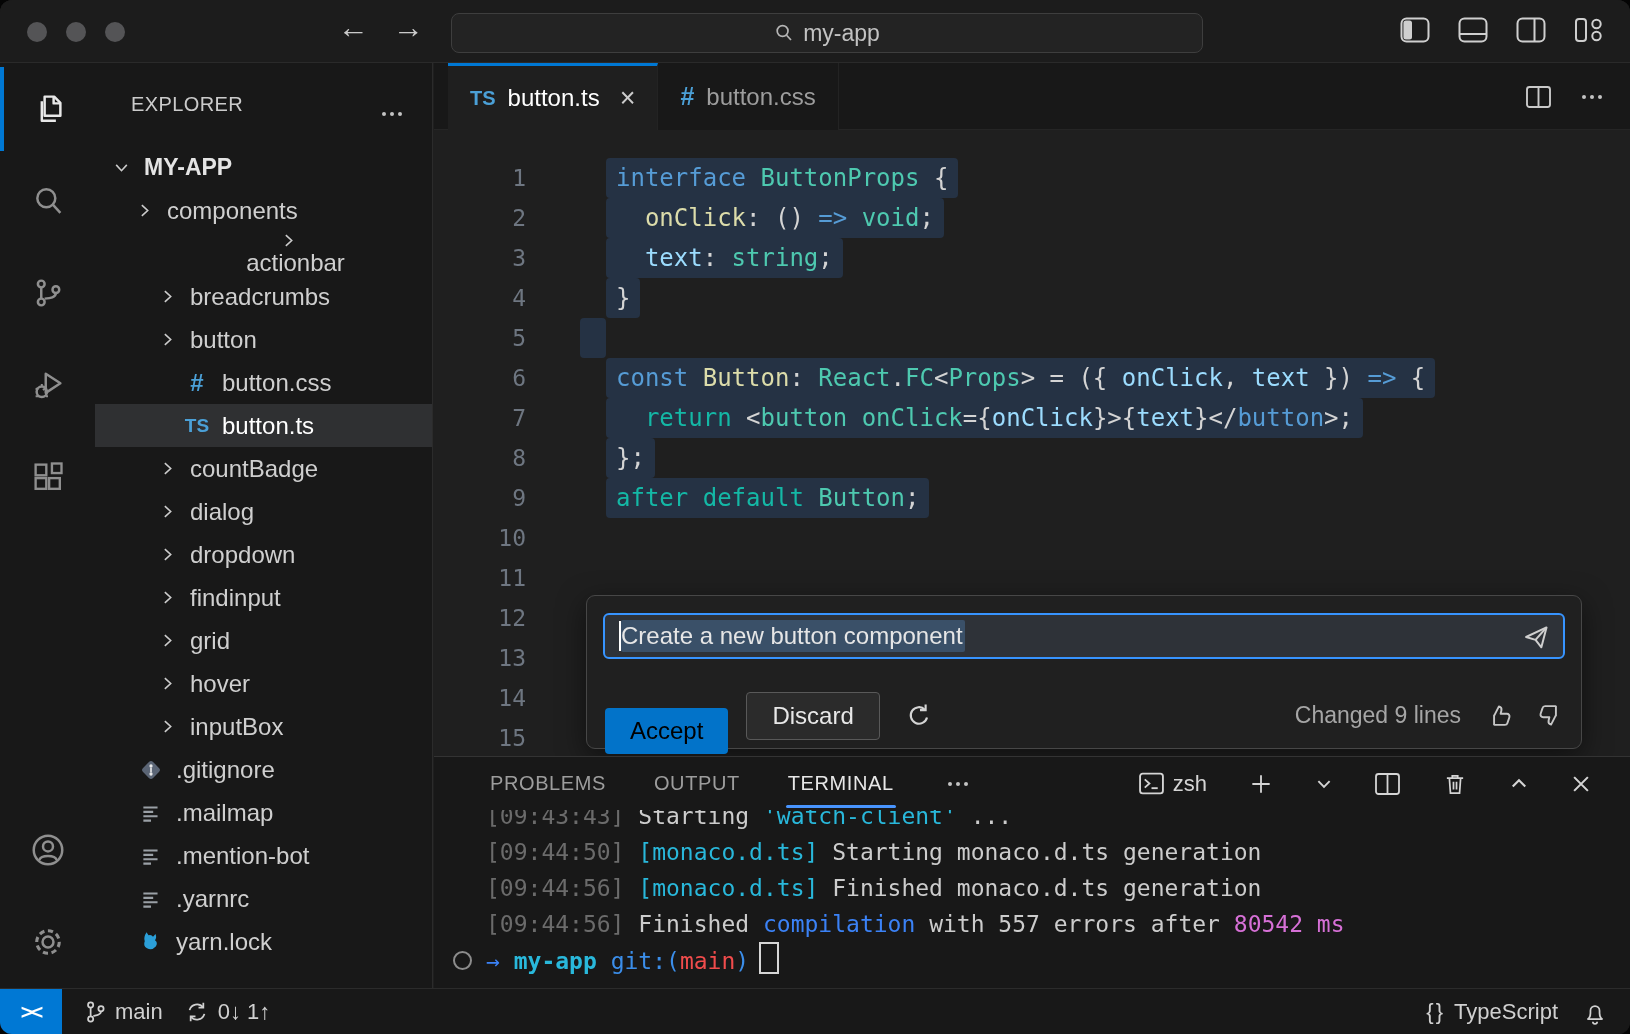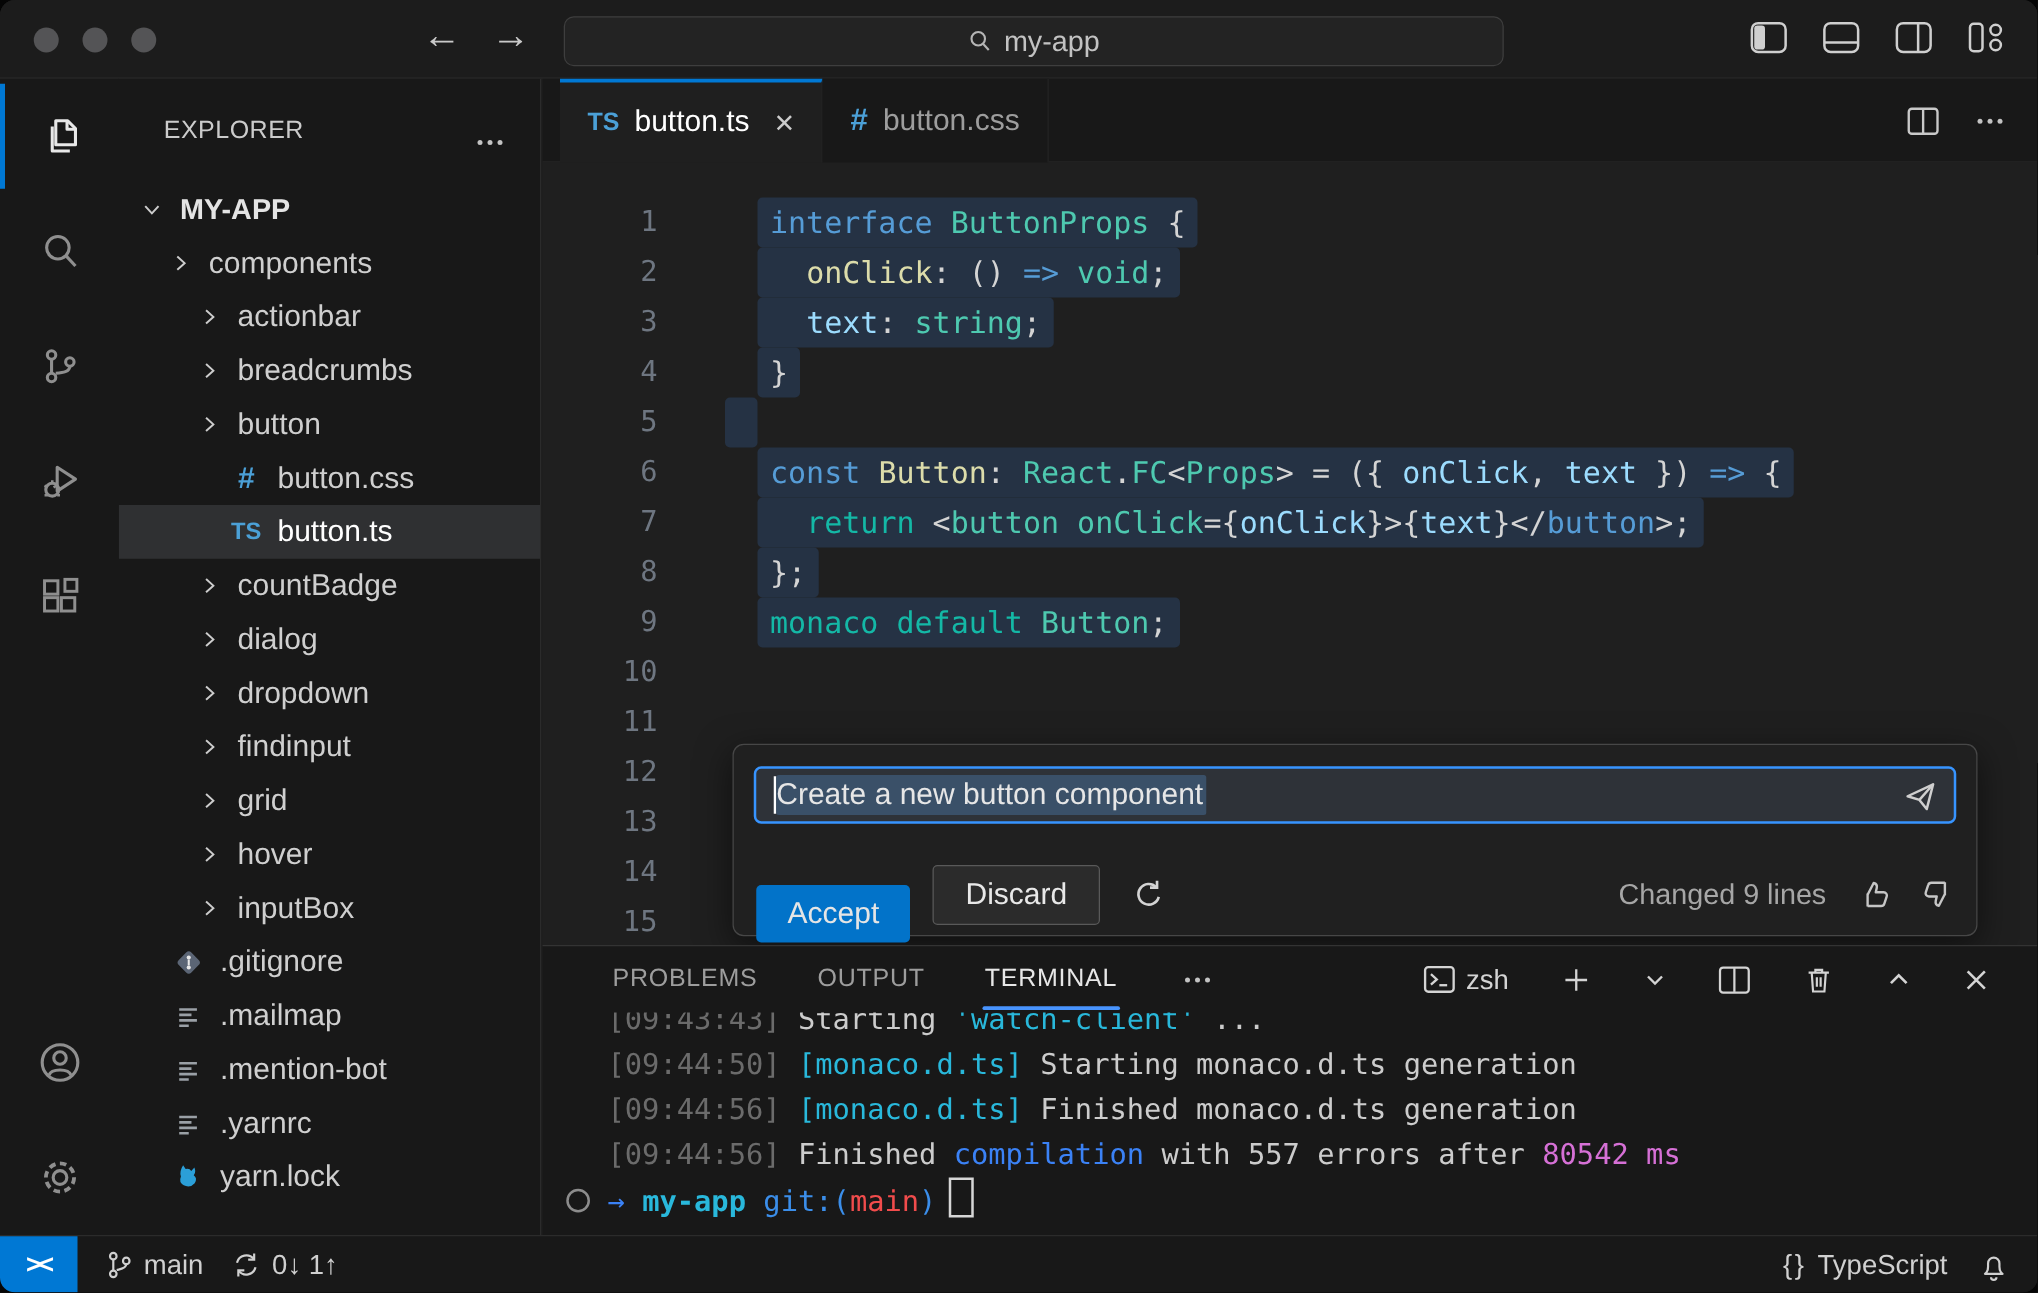--- a/index.html
+++ b/index.html
@@ -58,21 +58,21 @@
   .s-kw{color:#569cd6}.s-ty{color:#4ec9b0}.s-fn{color:#dcdcaa}.s-vr{color:#9cdcfe}.s-ctl{color:#14b8a6}.s-pl{color:#d4d4d4}
 
   
   .inline-chat{position:absolute;left:152px;top:465px;width:996px;height:154px;background:#202020;border:1px solid #474747;border-radius:9px;box-sizing:border-box;box-shadow:0 8px 28px rgba(0,0,0,.5);z-index:6;}
   .chat-input{margin:17px 16px 0;height:46px;border:2px solid #3794ff;border-radius:6px;background:#2e3238;display:flex;align-items:center;padding:0 14px;font-size:24px;color:#e6e6e6;position:relative;box-sizing:border-box;}
   .caret{width:2px;height:30px;background:#ffffff;flex:none;}
   .sel{background:#3a5068;padding:2px 2px 2px 0;border-radius:2px;}
   .send{position:absolute;right:12px;top:8px;}
   .chat-row{display:flex;align-items:center;margin:18px 18px 0;gap:18px;}
   .btn{font-size:24px;padding:9px 25px;border-radius:4px;cursor:default;}
-  .btn-accept{background:#0273c9;color:#e5e5e5;margin-top:31px;}
+  .btn-accept{background:#0273c9;color:#000000;margin-top:31px;}
   .btn-discard{background:#2b2b2b;border:1px solid #595959;color:#e8e8e8;}
   .chat-right{margin-left:auto;display:flex;align-items:center;gap:22px;}
   .changed{color:#a6a6a6;font-size:23px;margin-right:4px;}
 
   
   .panel{position:absolute;left:0;right:0;top:693px;bottom:0;background:#181818;border-top:1px solid #333333;box-sizing:border-box;}
   .panel-header{height:53px;display:flex;align-items:center;padding-left:56px;}
   .ptab{margin-right:48px;font-size:20px;letter-spacing:.6px;color:#9d9d9d;height:53px;line-height:53px;position:relative;}
   .ptab.active{color:#e7e7e7;}
   .ptab.active::after{content:"";position:absolute;left:-2px;right:-2px;bottom:2px;height:3px;background:#4894fe;border-radius:2px;}
@@ -204,21 +204,21 @@
             <path d="M3 5.5l5 5.5 5-5.5" fill="none" stroke="#cccccc" stroke-width="1.5"></path>
           </svg>
           <span>MY-APP</span>
         </div>
         <div class="trow" style="padding-left: 41px;">
           <svg class="chev" viewBox="0 0 16 16">
             <path d="M5.5 3l5.5 5-5.5 5" fill="none" stroke="#cccccc" stroke-width="1.5"></path>
           </svg>
           <span>components</span>
         </div>
-        <div class="trow" style="padding-left: 64px;">
+        <div class="trow" style="padding-left: 64px; flex-direction: column;">
           <svg class="chev" viewBox="0 0 16 16">
             <path d="M5.5 3l5.5 5-5.5 5" fill="none" stroke="#cccccc" stroke-width="1.5"></path>
           </svg>
           <span>actionbar</span>
         </div>
         <div class="trow" style="padding-left: 64px;">
           <svg class="chev" viewBox="0 0 16 16">
             <path d="M5.5 3l5.5 5-5.5 5" fill="none" stroke="#cccccc" stroke-width="1.5"></path>
           </svg>
           <span>breadcrumbs</span>
@@ -382,21 +382,21 @@
           <div class="cl">
             <span class="ln">7</span>
             <span class="ct hl"><span class="s-pl">  </span><span class="s-ctl">return</span><span class="s-pl"> &lt;</span><span class="s-ty">button</span><span class="s-pl"> </span><span class="s-ty">onClick</span><span class="s-pl">={</span><span class="s-vr">onClick</span><span class="s-pl">}&gt;{</span><span class="s-vr">text</span><span class="s-pl">}&lt;/</span><span class="s-kw">button</span><span class="s-pl">&gt;;</span></span>
           </div>
           <div class="cl">
             <span class="ln">8</span>
             <span class="ct hl"><span class="s-pl">};</span></span>
           </div>
           <div class="cl">
             <span class="ln">9</span>
-            <span class="ct hl"><span class="s-ctl">monaco</span><span class="s-pl"> </span><span class="s-ctl">default</span><span class="s-pl"> </span><span class="s-ty">Button</span><span class="s-pl">;</span></span>
+            <span class="ct hl"><span class="s-ctl">after</span><span class="s-pl"> </span><span class="s-ctl">default</span><span class="s-pl"> </span><span class="s-ty">Button</span><span class="s-pl">;</span></span>
           </div>
           <div class="cl">
             <span class="ln">10</span>
             <span class="ct"></span>
           </div>
           <div class="cl">
             <span class="ln">11</span>
             <span class="ct"></span>
           </div>
           <div class="cl">

